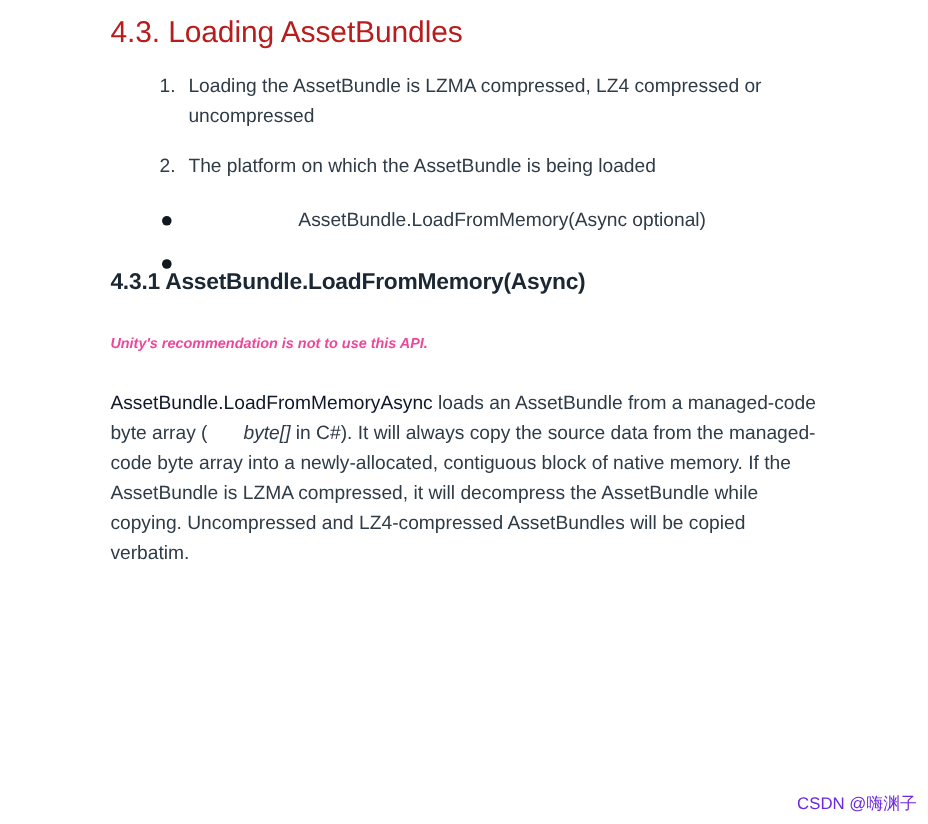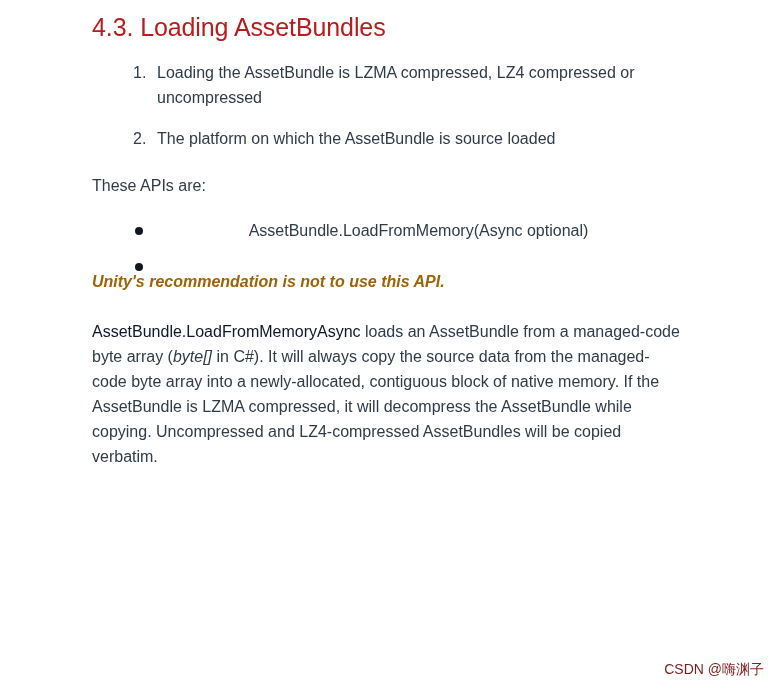--- a/index.html
+++ b/index.html
@@ -97,80 +97,81 @@
   h2.sub-title {
     font-size: 19px;
     font-weight: 700;
     line-height: 24px;
     margin: 28px 0 0 0;
     color: #1b2733;
     letter-spacing: -0.2px;
   }
 
   p.recommendation {
-    font-size: 16px;
+    font-size: 12px;
     font-weight: 700;
     font-style: italic;
     line-height: 25px;
     margin: 26px 0 0 0;
-    color: #a16207;
+    color: #ec4899;
   }
 
   a.api-link {
     color: #0f172a;
     text-decoration: none;
     margin-top: 39px;
   }
 
   em.code-italic {
     font-style: italic;
+    margin-left: 30px;
   }
 
   .watermark {
     position: absolute;
     right: 9px;
     bottom: 9px;
     font-size: 14px;
     line-height: 18px;
-    color: #7f1d1d;
+    color: #6d28d9;
     white-space: nowrap;
     font-family: "Liberation Sans", "DejaVu Sans", sans-serif;
   }
 </style>
 </head>
 <body>
 
 <div class="page">
 
   <h1 class="doc-title">4.3. Loading AssetBundles</h1>
 
 
   <ol class="criteria-list">
     <li>
       <span class="marker">1.</span>
       <span>Loading the AssetBundle is LZMA compressed, LZ4 compressed or uncompressed</span>
     </li>
     <li>
       <span class="marker">2.</span>
-      <span>The platform on which the AssetBundle is source loaded</span>
+      <span>The platform on which the AssetBundle is being loaded</span>
     </li>
   </ol>
 
-  <p class="body-text tight">These APIs are:</p>
 
   <ul class="api-list">
     <li>
       <span class="bullet"></span>
       <span>AssetBundle.LoadFromMemory(Async optional)</span>
     </li>
     <li>
       <span class="bullet"></span>
     </li>
   </ul>
 
+  <h2 class="sub-title">4.3.1 AssetBundle.LoadFromMemory(Async)</h2>
 
   <p class="recommendation">Unity's recommendation is not to use this API.</p>
 
   <p class="body-text"><a class="api-link" href="#">AssetBundle.LoadFromMemoryAsync</a><span> loads an AssetBundle from a managed-code byte array (</span><em class="code-italic">byte[]</em><span> in C#). It will always copy the source data from the managed-code byte array into a newly-allocated, contiguous block of native memory. If the AssetBundle is LZMA compressed, it will decompress the AssetBundle while copying. Uncompressed and LZ4-compressed AssetBundles will be copied verbatim.</span></p>
 
 </div>
 
 <div class="watermark">CSDN @嗨渊子</div>
 
 </body></html>

